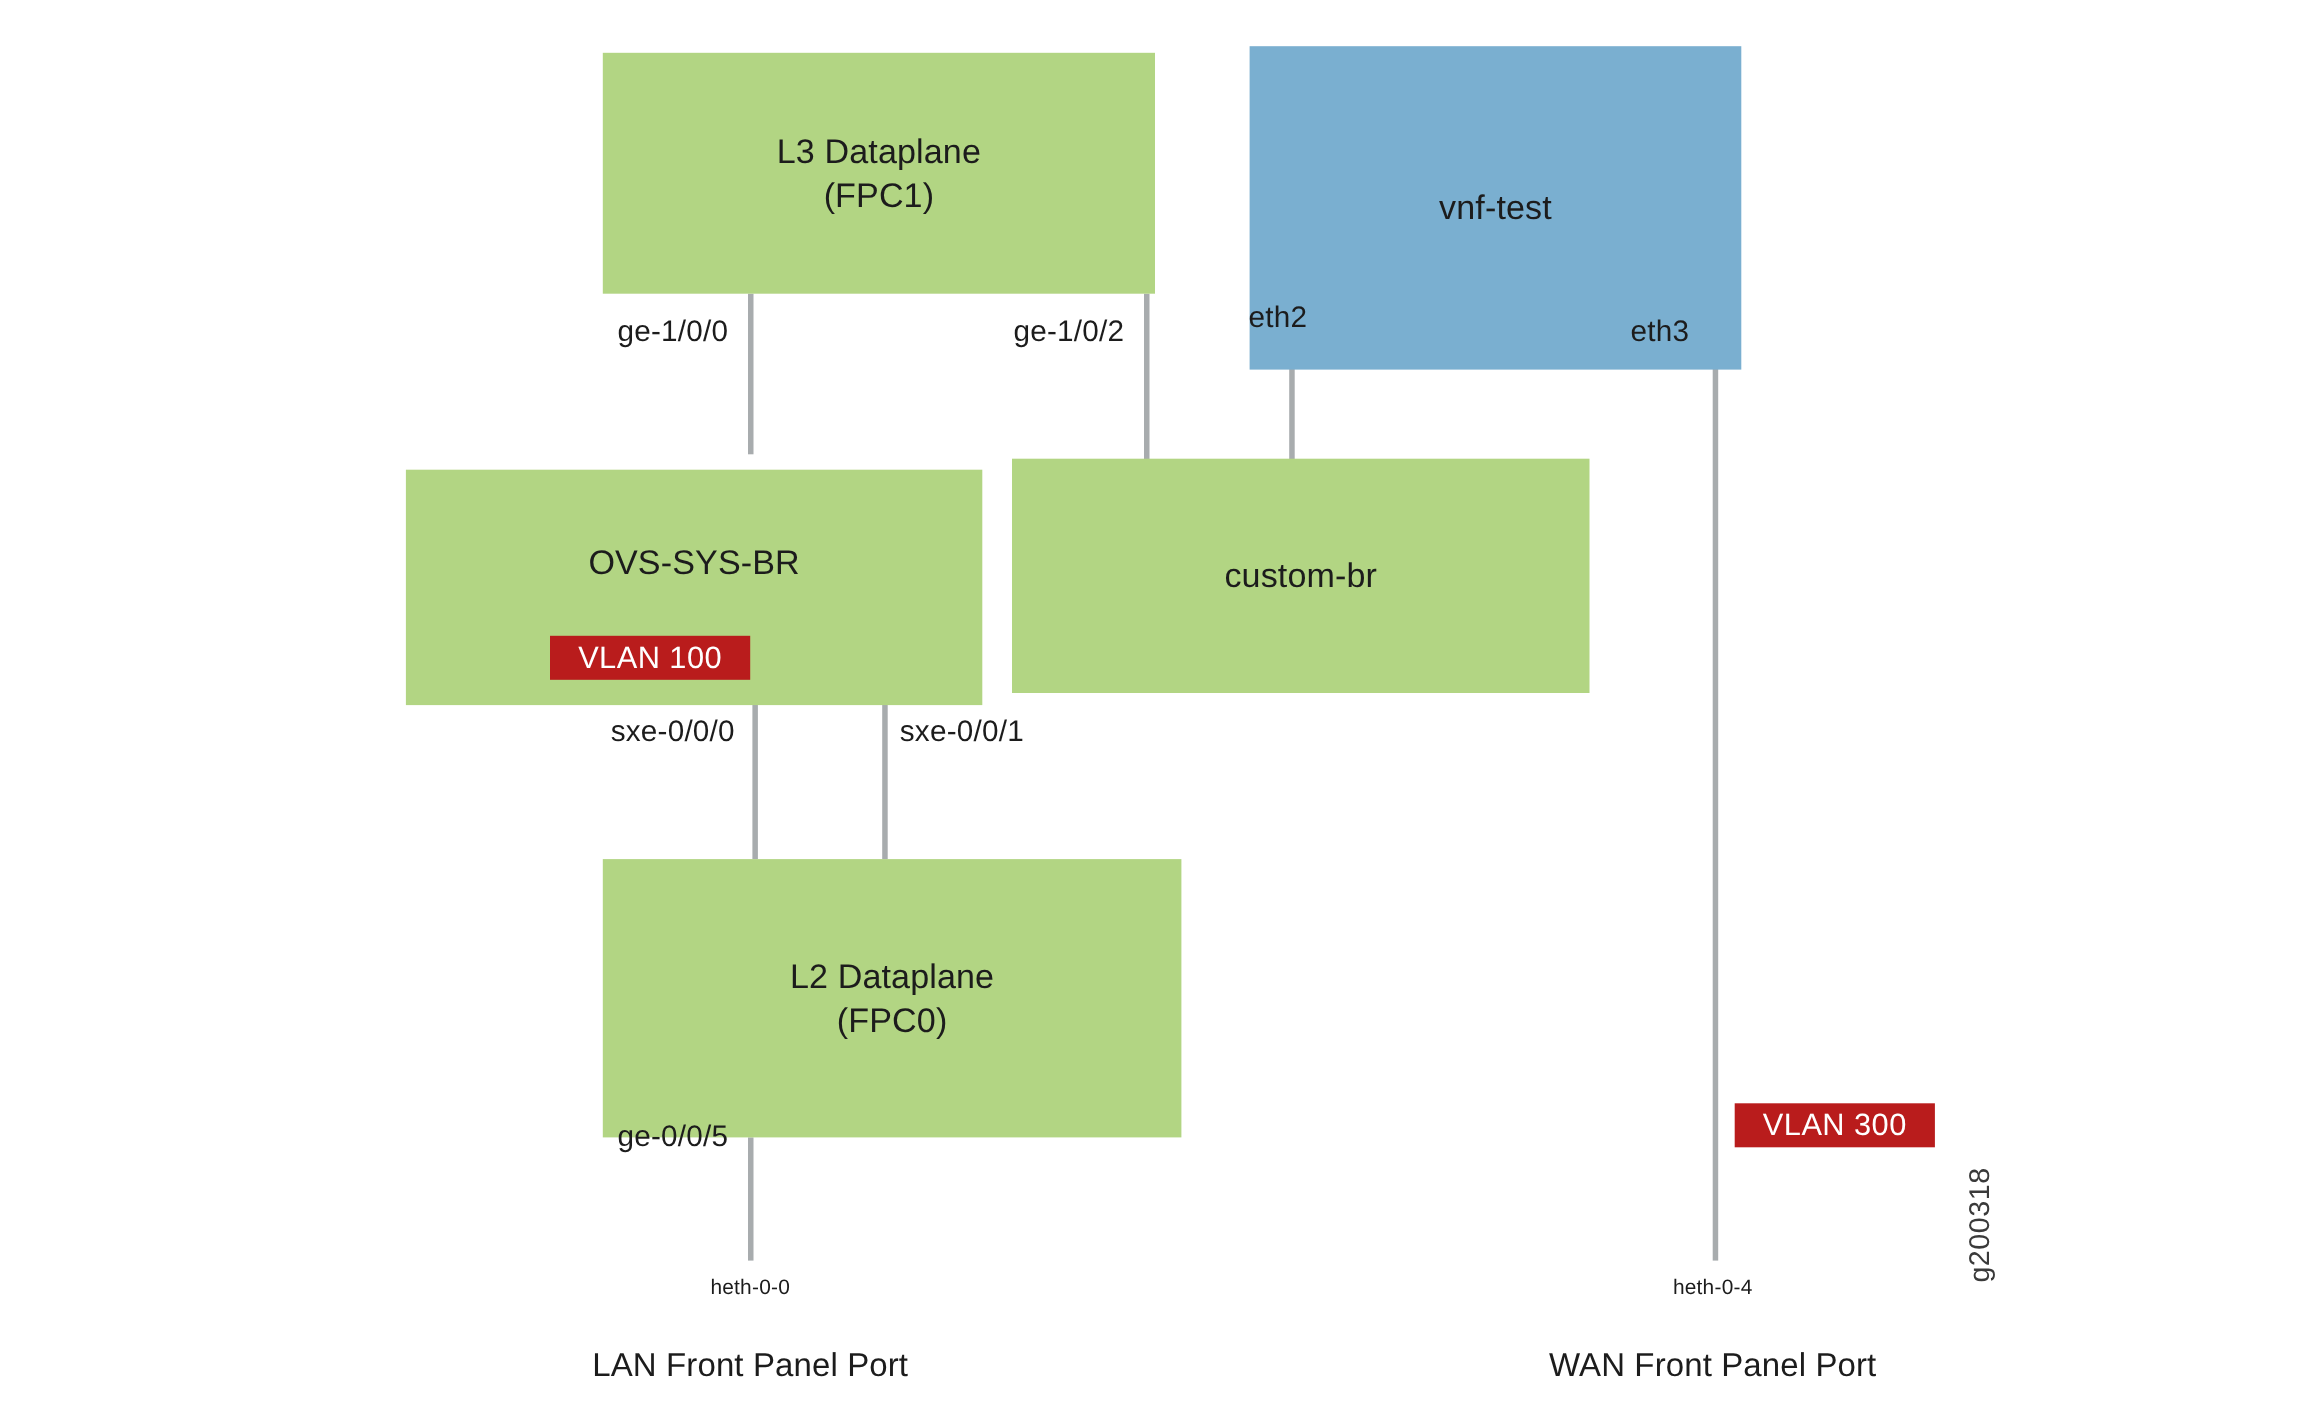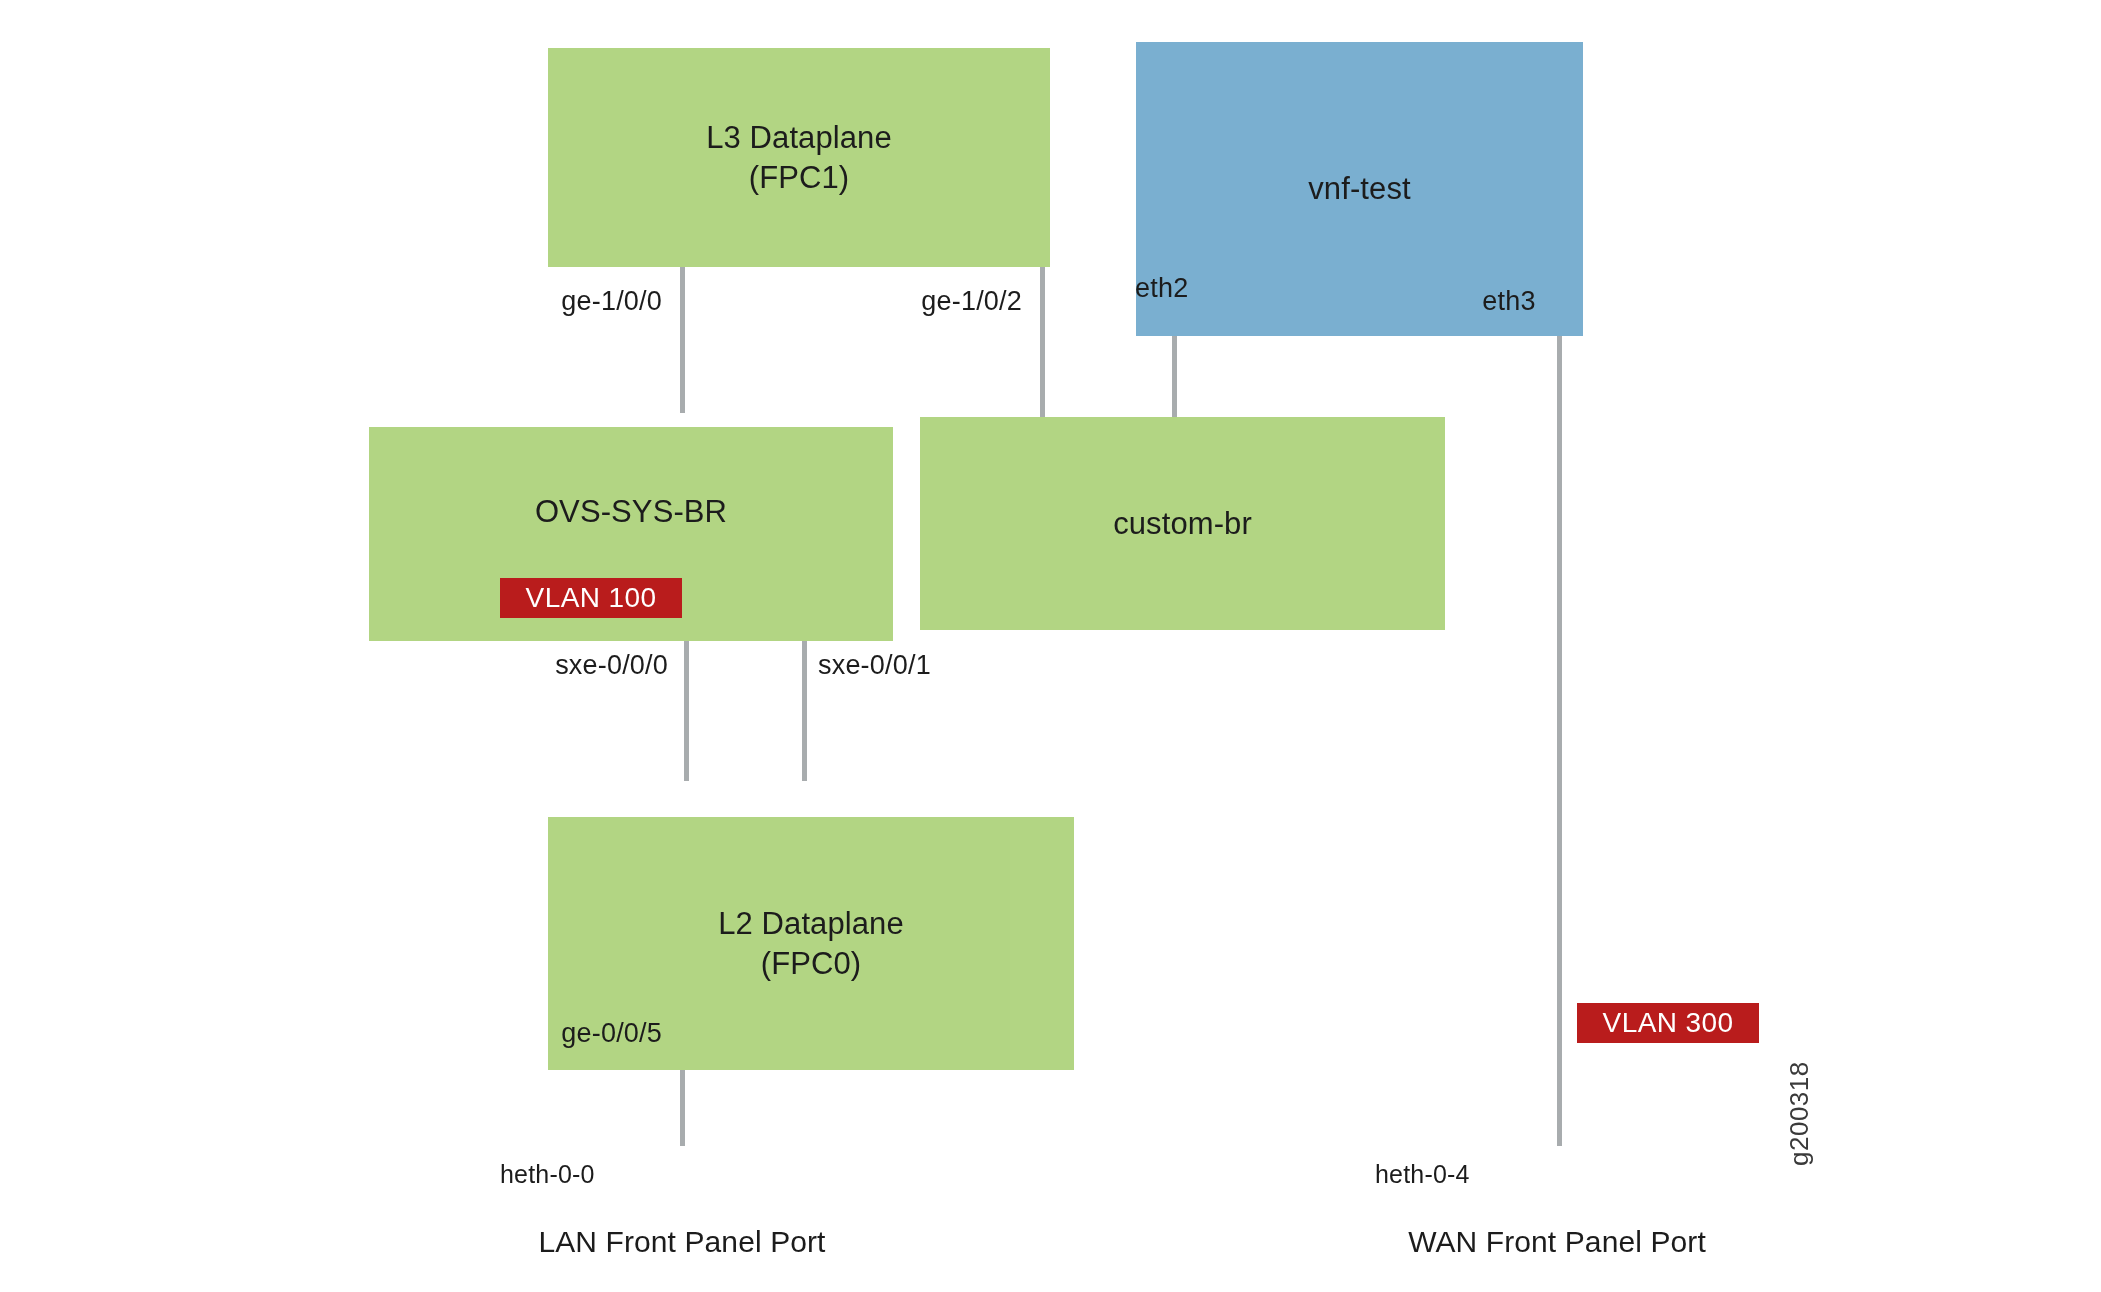--- a/index.html
+++ b/index.html
@@ -67,24 +67,24 @@
     align-items: center;
     justify-content: center;
     letter-spacing: 0.4px;
     padding: 0 14px;
     box-sizing: border-box;
   }
 
   
   .endpoint-name {
     position: absolute;
-    font-size: 25px;
+    font-size: 19px;
     color: #1c1c1c;
     white-space: nowrap;
-    text-align: left;
+    text-align: center;
     letter-spacing: 0.2px;
   }
   .endpoint-caption {
     position: absolute;
     font-size: 30px;
     color: #1c1c1c;
     white-space: nowrap;
     text-align: center;
     letter-spacing: 0.1px;
   }
@@ -133,21 +133,21 @@
 
   <div class="node node-green" style="left:920px; top:417px; width:525px; height:213px;justify-content:center;">
     <span>custom-br</span>
   </div>
 
   <div class="vlan-badge" style="left:500px; top:578px; width:182px; height:40px;">VLAN 100</div>
 
   <div class="port-label left-of-line" style="left:390px; top:650px; width:278px;">sxe-0/0/0</div>
   <div class="port-label right-of-line" style="left:818px; top:650px; width:180px;">sxe-0/0/1</div>
 
-  <div class="node node-green" style="left:548px; top:781px; width:526px; height:253px;margin-top:36px;">
+  <div class="node node-green" style="left:548px; top:781px; width:526px; height:253px;">
     <span>L2 Dataplane</span>
     <span class="line2">(FPC0)</span>
   </div>
 
   <div class="port-label left-of-line" style="left:400px; top:1018px; width:262px;">ge-0/0/5</div>
 
   <div class="vlan-badge" style="left:1577px; top:1003px; width:182px; height:40px;">VLAN 300</div>
 
   <div class="endpoint-name" style="left:500px; top:1160px; width:364px;">heth-0-0</div>
   <div class="endpoint-caption" style="left:460px; top:1225px; width:444px;">LAN Front Panel Port</div>

